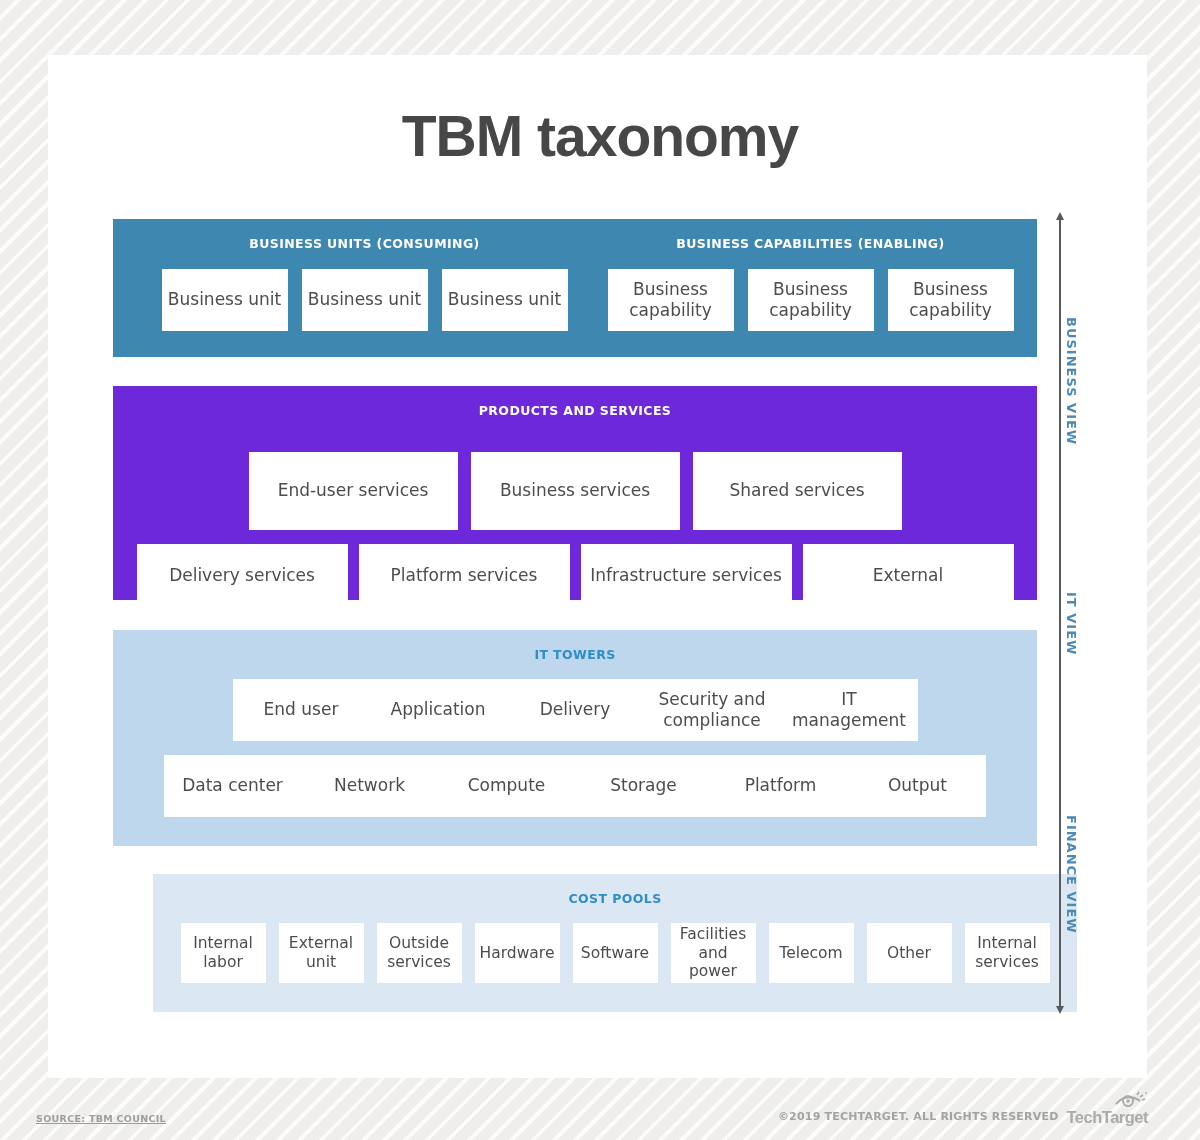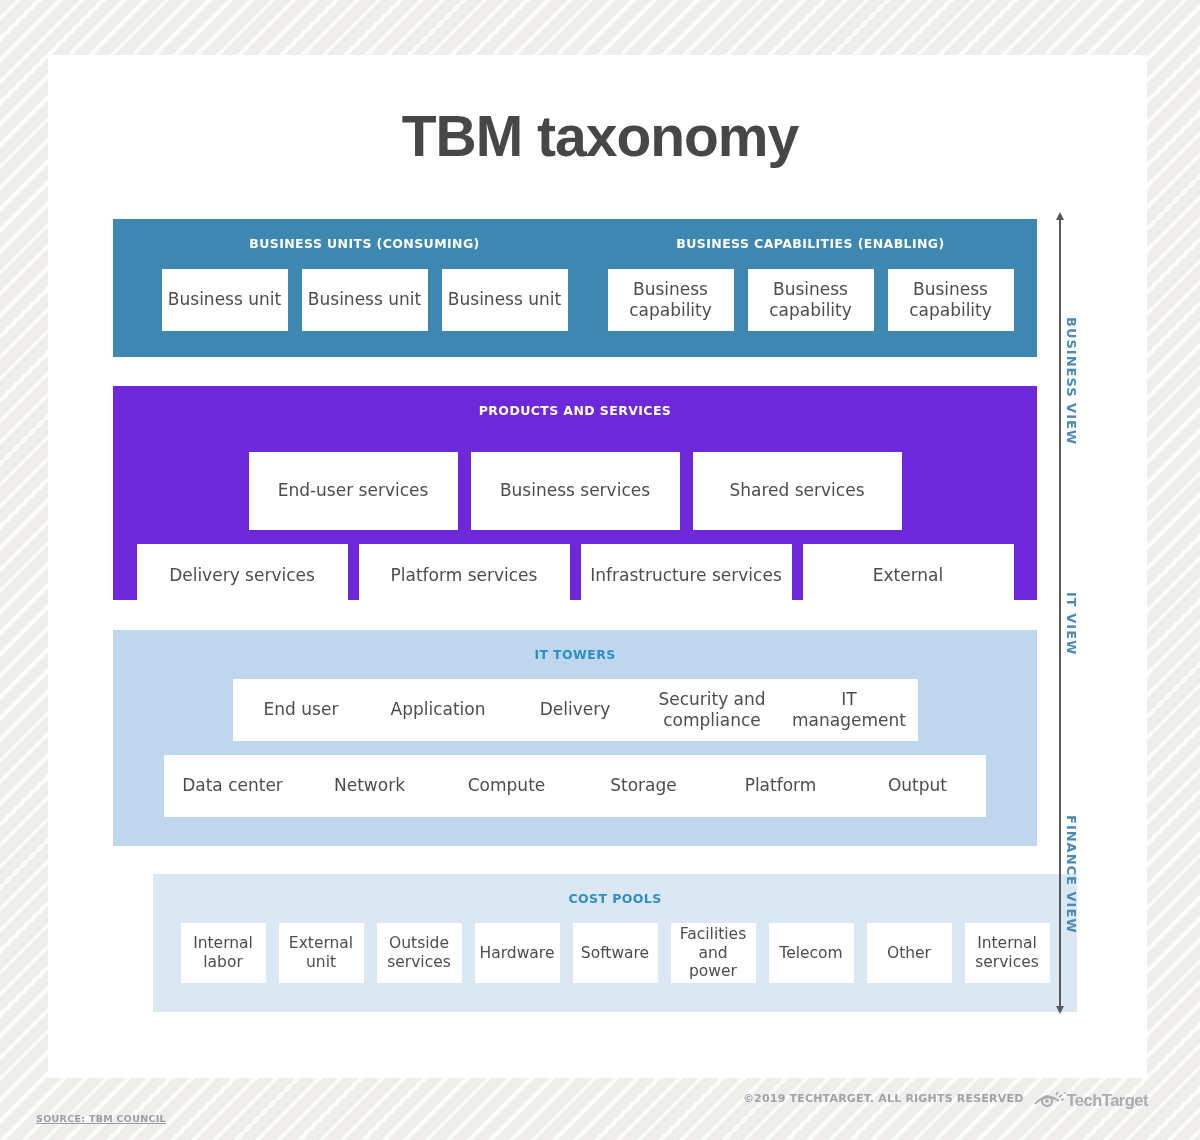--- a/index.html
+++ b/index.html
@@ -72,21 +72,21 @@
   .footer-source{
     position:absolute;left:36px;top:1113px;font-size:9.5px;font-weight:bold;
     color:#9d9d9d;letter-spacing:.3px;text-decoration:underline;
   }
   .footer-right{
     position:absolute;right:52px;top:1090px;display:flex;align-items:flex-end;gap:8px;
   }
   .footer-copyright{
     font-size:11px;font-weight:bold;color:#a3a3a3;letter-spacing:.2px;padding-bottom:3px;white-space:nowrap;
   }
-  .brand{display:flex;flex-direction:row;align-items:flex-end;}
+  .brand{display:flex;flex-direction:column;align-items:flex-end;}
   .brand .eye{margin-right:1px;}
   .brand-name{
     font-family:"Liberation Sans","DejaVu Sans",sans-serif;
     font-size:16.5px;font-weight:bold;color:#ababab;letter-spacing:-0.5px;line-height:1;margin-top:1px;
   }
 </style>
 </head>
 <body>
 
 <div class="card"></div>

